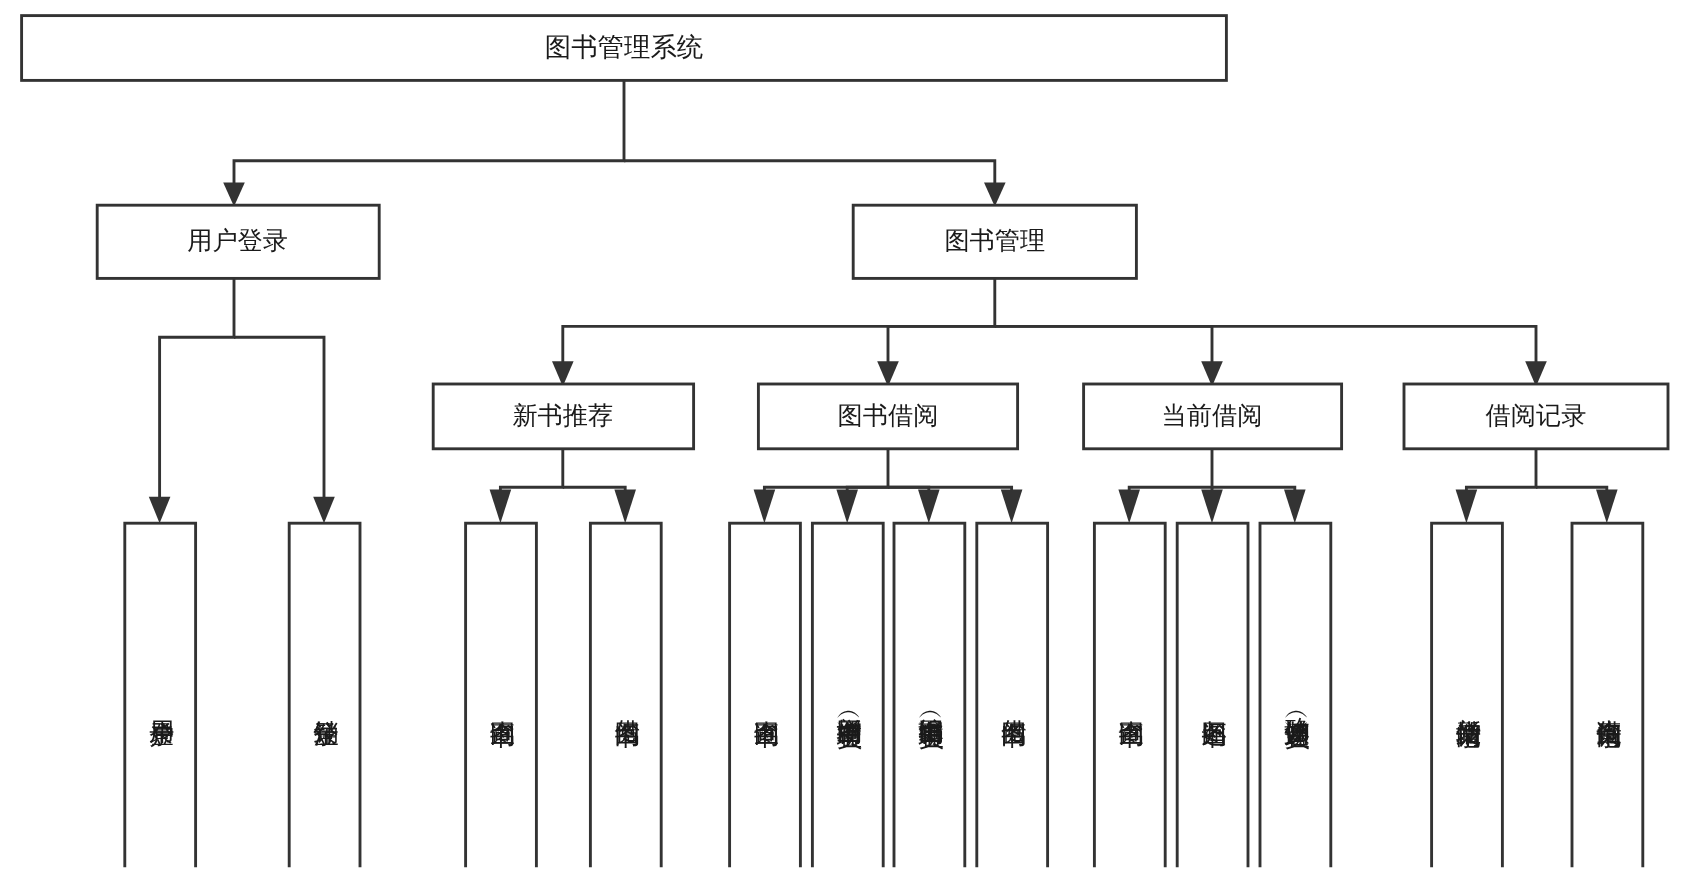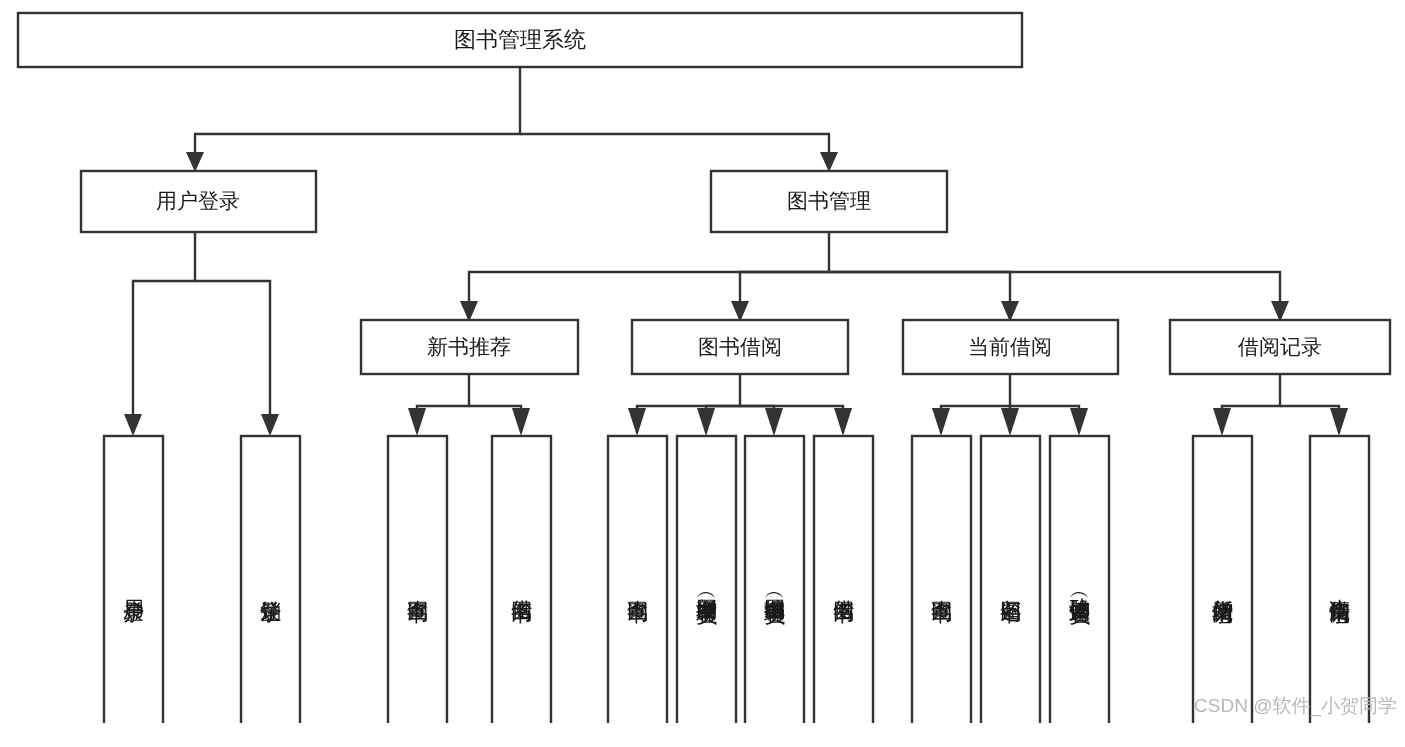--- a/index.html
+++ b/index.html
@@ -208,15 +208,14 @@
   <div class="vlabel" style="left:608px; top:436px; width:59px; height:298px;">查询图书</div>
   <div class="vlabel" style="left:677px; top:436px; width:59px; height:298px;">新增图书（管理员）</div>
   <div class="vlabel" style="left:745px; top:436px; width:59px; height:298px;">编辑图书（管理员）</div>
   <div class="vlabel" style="left:814px; top:436px; width:59px; height:298px;">借阅图书</div>
   <div class="vlabel" style="left:912px; top:436px; width:59px; height:298px;">查询图书</div>
   <div class="vlabel" style="left:981px; top:436px; width:59px; height:298px;">归还图书</div>
   <div class="vlabel" style="left:1050px; top:436px; width:59px; height:298px;">确认归还（管理员）</div>
   <div class="vlabel" style="left:1193px; top:436px; width:59px; height:298px;">新增借阅记录</div>
   <div class="vlabel" style="left:1310px; top:436px; width:59px; height:298px;">查询借阅记录</div>
 
-  <div class="watermark">CSDN @软件_小贺同学</div>
 
 </div>
 
 </body></html>

